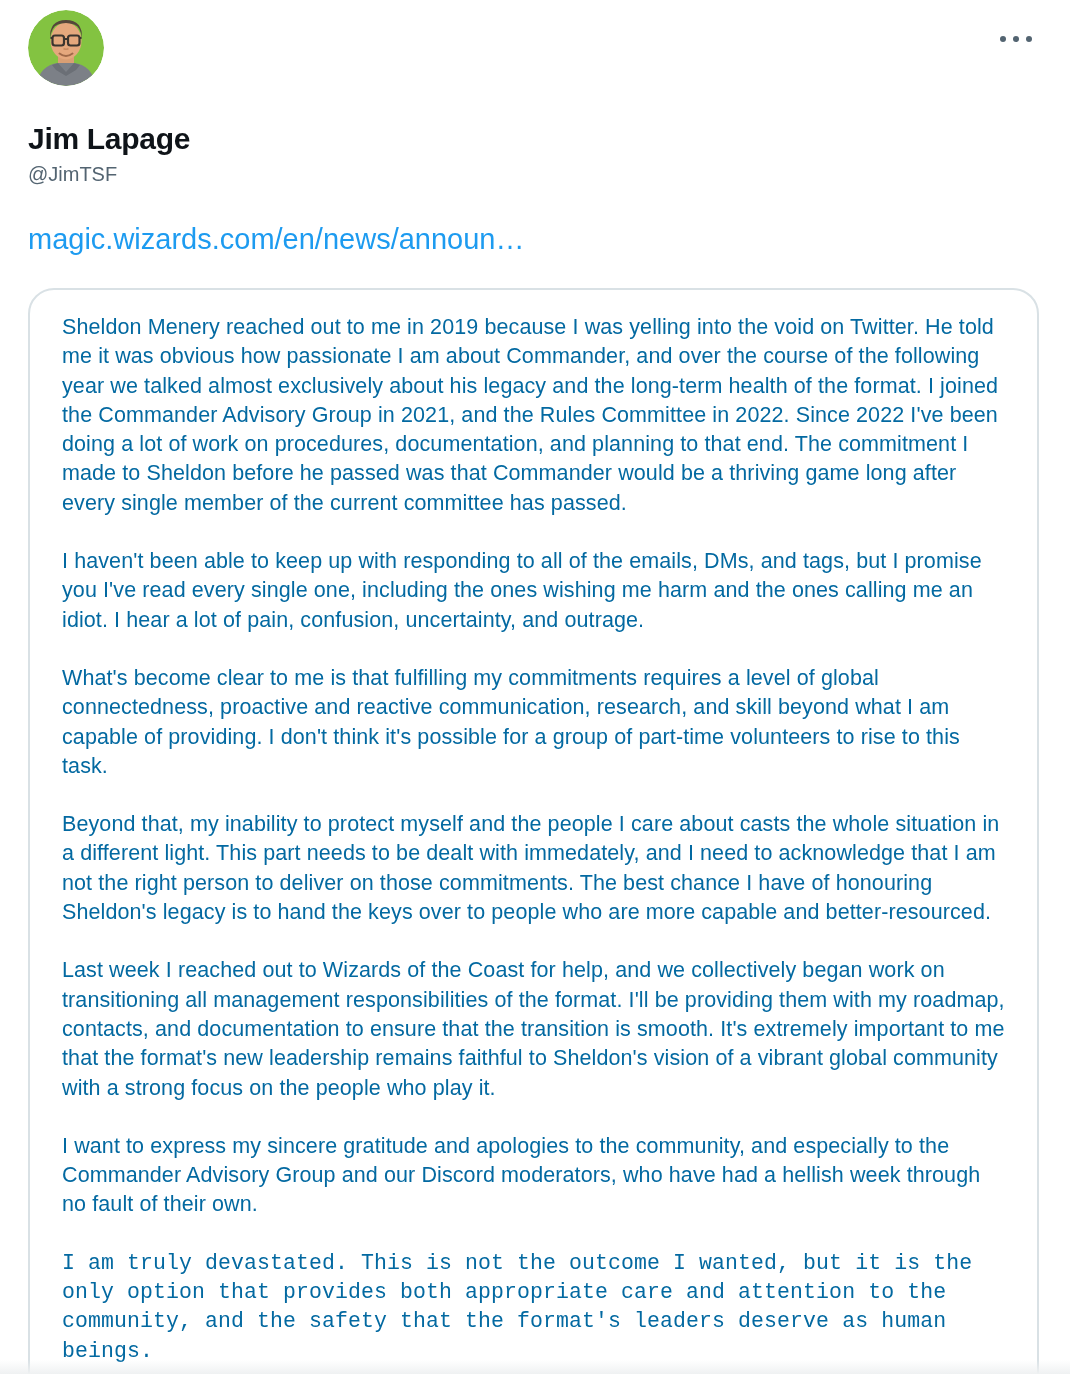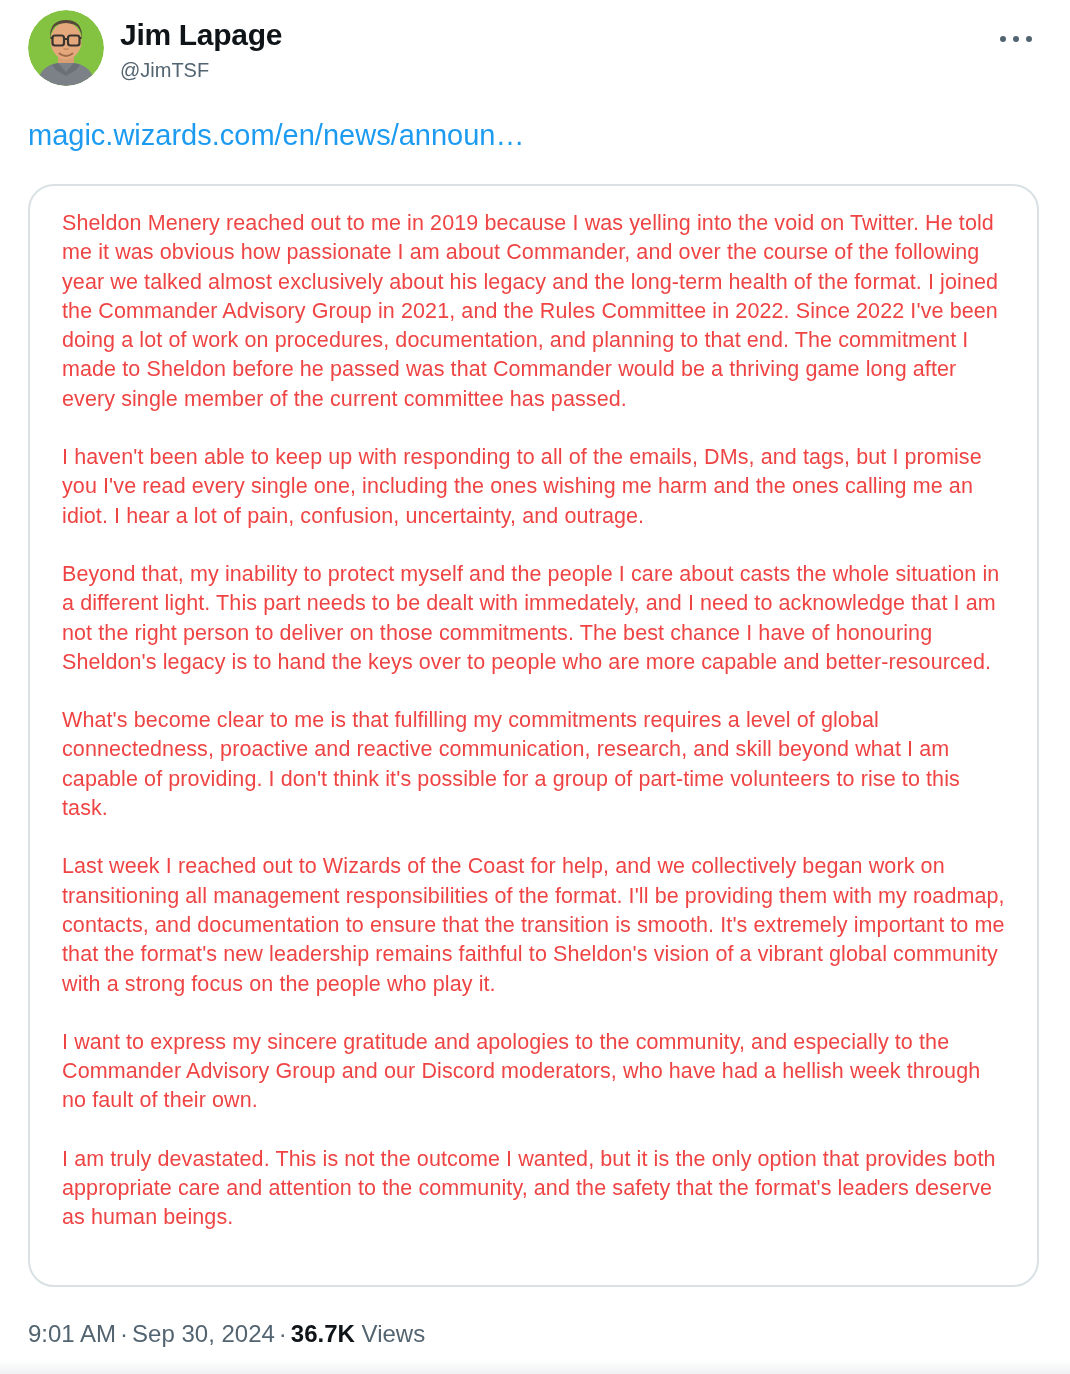--- a/index.html
+++ b/index.html
@@ -9,21 +9,21 @@
     height: 1374px;
     background: #ffffff;
     font-family: "Liberation Sans", sans-serif;
     color: #0f1419;
     position: relative;
     overflow: hidden;
   }
   .tweet { padding: 10px 28px 0 28px; position: relative; }
 
   
-  .header { display: flex; align-items: flex-start; gap: 16px; position: relative; }
+  .header { display: flex; align-items: flex-start; gap: 28px; position: relative; flex-direction: column; }
   .avatar {
     width: 76px; height: 76px; border-radius: 50%;
     overflow: hidden; flex: 0 0 76px; cursor: pointer;
   }
   .names { display: flex; flex-direction: column; padding-top: 6px; }
   .display-name {
     font-size: 30px; font-weight: 700; line-height: 37px;
     color: #0f1419; letter-spacing: -0.3px; cursor: pointer;
   }
   .handle {
@@ -54,24 +54,24 @@
     border: 2px solid #d9e1e5;
     border-radius: 26px;
     background: #ffffff;
     padding: 23px 32px 36px 32px;
     cursor: pointer;
   }
   .image-card p {
     margin: 0 0 29px 0;
     font-size: 21.5px;
     line-height: 29.3px;
-    color: #ef4444;
+    color: #0369a1;
     letter-spacing: 0.1px;
   }
-  .image-card p:last-child { margin-bottom: 16px; }
+  .image-card p:last-child { margin-bottom: 16px; font-family: Liberation Mono, monospace; }
 
   
   .meta {
     margin-top: 30px;
     font-size: 24px; line-height: 33px;
     color: #536471; white-space: nowrap;
   }
   .meta .views-count { color: #0f1419; font-weight: 700; }
   .meta .sep { padding: 0 4px; }
 
@@ -123,22 +123,22 @@
     </button>
   </div>
 
   <div class="link-line">
     <a class="tweet-link">magic.wizards.com/en/news/announ…</a>
   </div>
 
   <div class="image-card">
     <p>Sheldon Menery reached out to me in 2019 because I was yelling into the void on Twitter. He told me it was obvious how passionate I am about Commander, and over the course of the following year we talked almost exclusively about his legacy and the long-term health of the format. I joined the Commander Advisory Group in 2021, and the Rules Committee in 2022. Since 2022 I've been doing a lot of work on procedures, documentation, and planning to that end. The commitment I made to Sheldon before he passed was that Commander would be a thriving game long after every single member of the current committee has passed.</p>
     <p>I haven't been able to keep up with responding to all of the emails, DMs, and tags, but I promise you I've read every single one, including the ones wishing me harm and the ones calling me an idiot. I hear a lot of pain, confusion, uncertainty, and outrage.</p>
+    <p>What's become clear to me is that fulfilling my commitments requires a level of global connectedness, proactive and reactive communication, research, and skill beyond what I am capable of providing. I don't think it's possible for a group of part-time volunteers to rise to this task.</p>
     <p>Beyond that, my inability to protect myself and the people I care about casts the whole situation in a different light. This part needs to be dealt with immedately, and I need to acknowledge that I am not the right person to deliver on those commitments. The best chance I have of honouring Sheldon's legacy is to hand the keys over to people who are more capable and better-resourced.</p>
-    <p>What's become clear to me is that fulfilling my commitments requires a level of global connectedness, proactive and reactive communication, research, and skill beyond what I am capable of providing. I don't think it's possible for a group of part-time volunteers to rise to this task.</p>
     <p>Last week I reached out to Wizards of the Coast for help, and we collectively began work on transitioning all management responsibilities of the format. I'll be providing them with my roadmap, contacts, and documentation to ensure that the transition is smooth. It's extremely important to me that the format's new leadership remains faithful to Sheldon's vision of a vibrant global community with a strong focus on the people who play it.</p>
     <p>I want to express my sincere gratitude and apologies to the community, and especially to the Commander Advisory Group and our Discord moderators, who have had a hellish week through no fault of their own.</p>
     <p>I am truly devastated. This is not the outcome I wanted, but it is the only option that provides both appropriate care and attention to the community, and the safety that the format's leaders deserve as human beings.</p>
   </div>
 
   <div class="meta">
     <span>9:01 AM</span><span class="sep">·</span><span>Sep 30, 2024</span><span class="sep">·</span><span class="views-count">36.7K</span>&nbsp;<span>Views</span>
   </div>
 
 </div>

